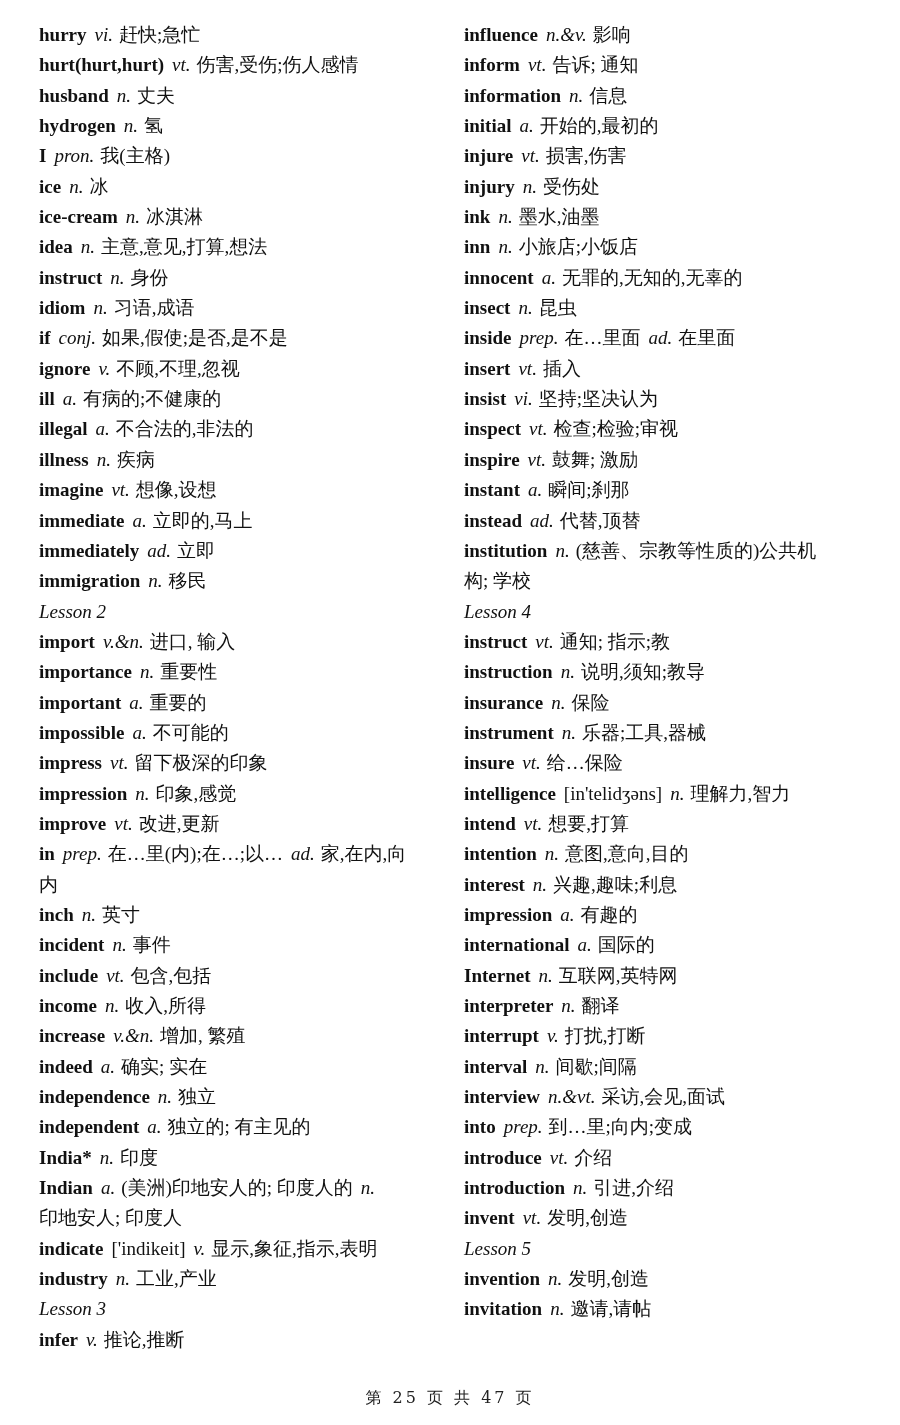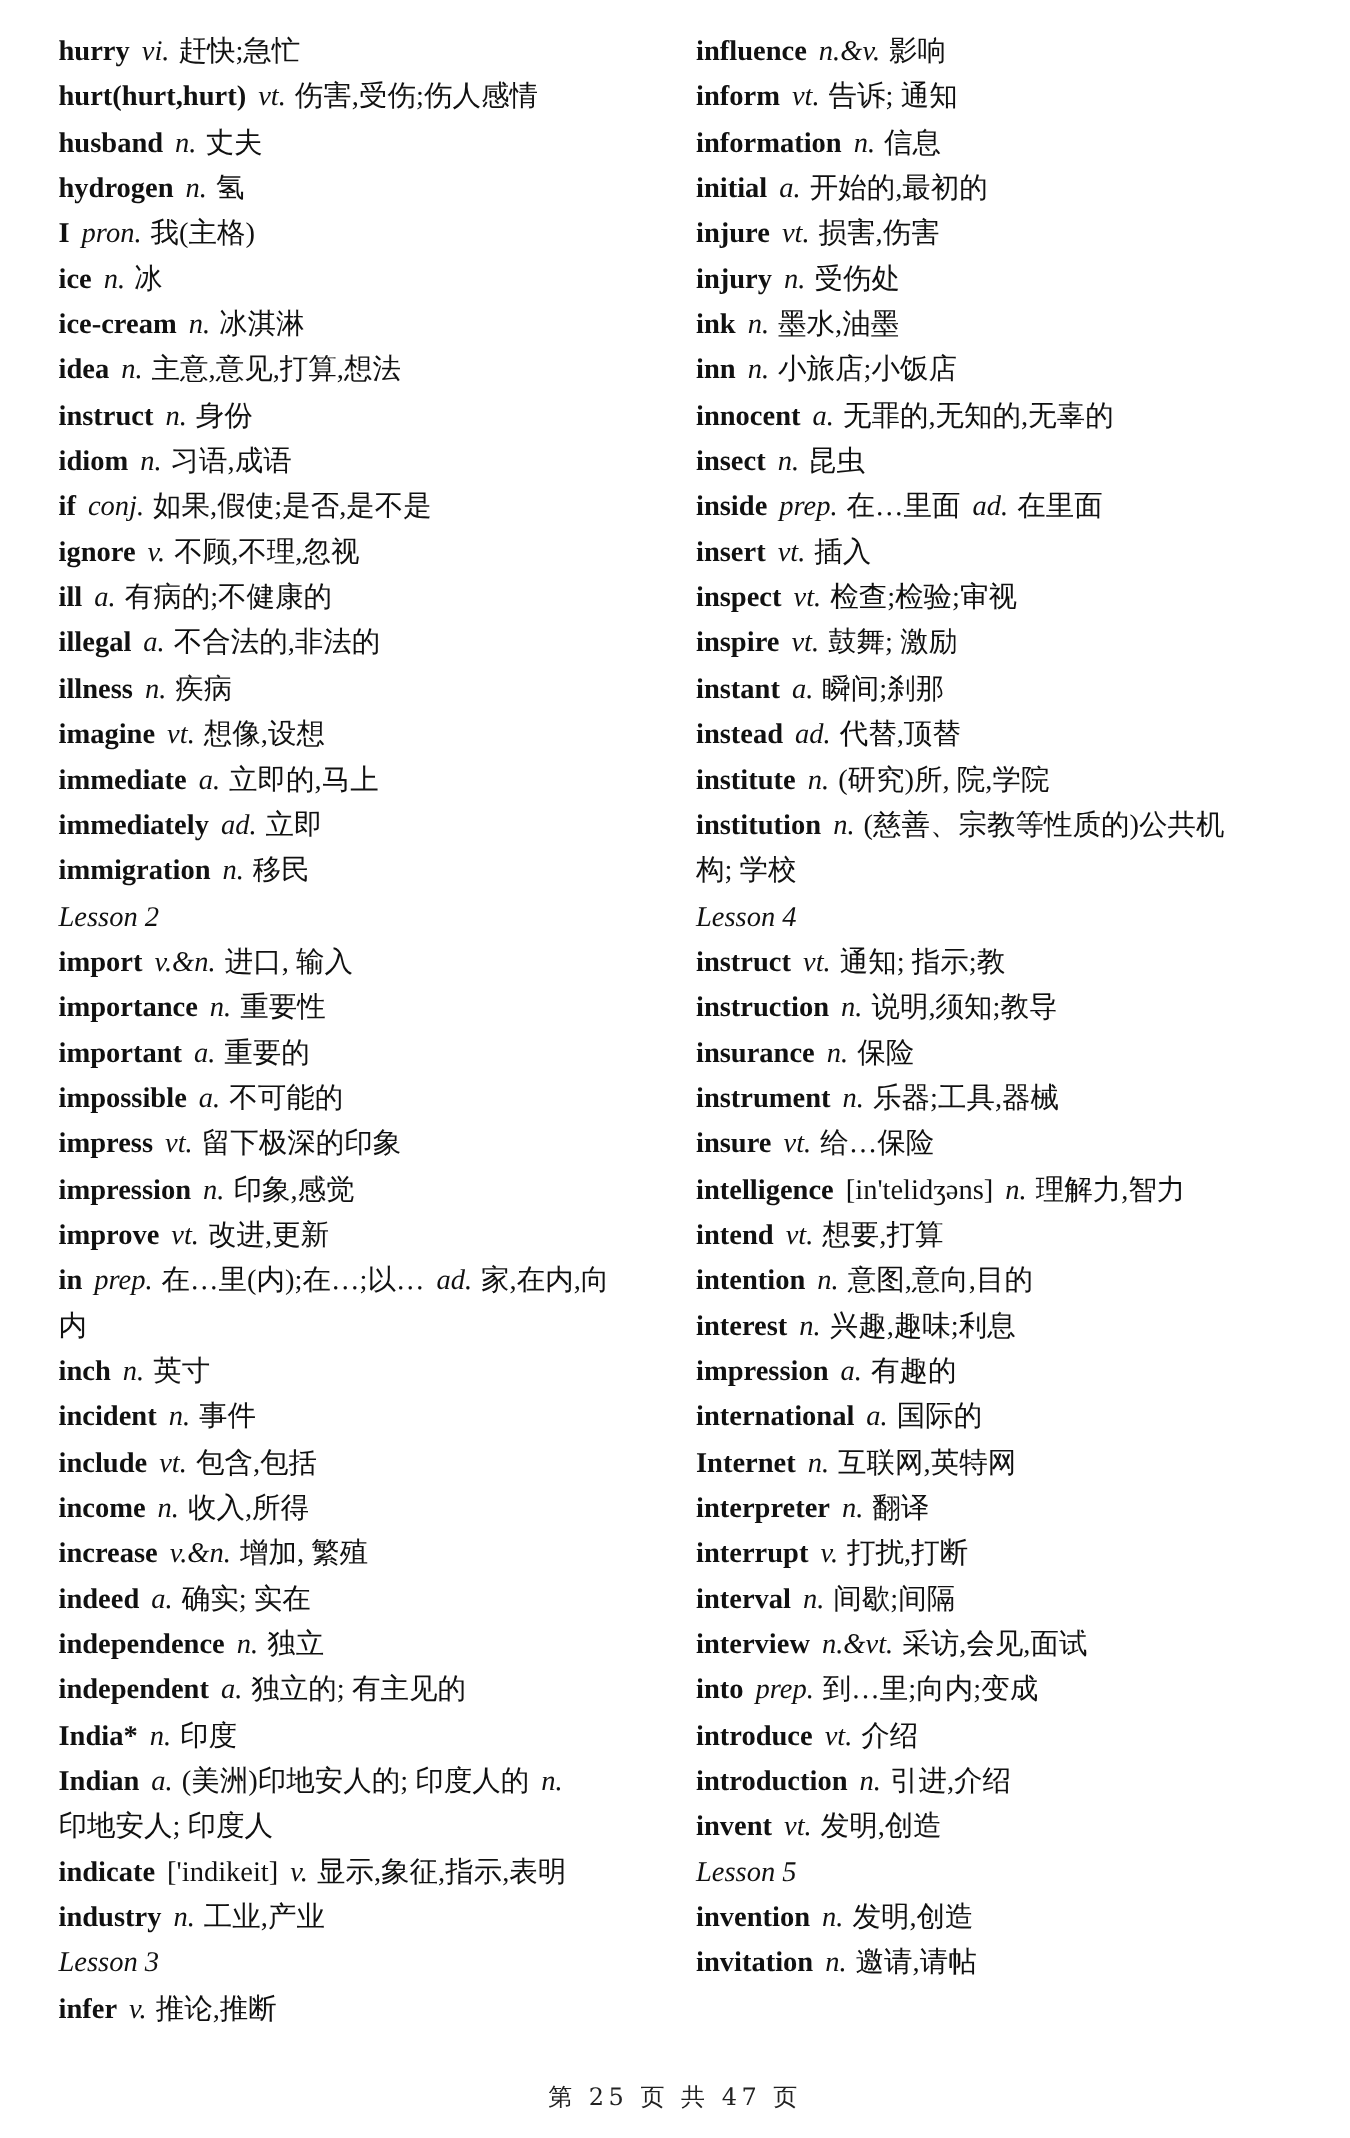--- a/index.html
+++ b/index.html
@@ -84,25 +84,25 @@
       <div class="line"><span class="word">information</span><span class="pos">n.</span><span class="def">信息</span></div>
       <div class="line"><span class="word">initial</span><span class="pos">a.</span><span class="def">开始的,最初的</span></div>
       <div class="line"><span class="word">injure</span><span class="pos">vt.</span><span class="def">损害,伤害</span></div>
       <div class="line"><span class="word">injury</span><span class="pos">n.</span><span class="def">受伤处</span></div>
       <div class="line"><span class="word">ink</span><span class="pos">n.</span><span class="def">墨水,油墨</span></div>
       <div class="line"><span class="word">inn</span><span class="pos">n.</span><span class="def">小旅店;小饭店</span></div>
       <div class="line"><span class="word">innocent</span><span class="pos">a.</span><span class="def">无罪的,无知的,无辜的</span></div>
       <div class="line"><span class="word">insect</span><span class="pos">n.</span><span class="def">昆虫</span></div>
       <div class="line"><span class="word">inside</span><span class="pos">prep.</span><span class="def">在…里面</span><span class="pos">ad.</span><span class="def">在里面</span></div>
       <div class="line"><span class="word">insert</span><span class="pos">vt.</span><span class="def">插入</span></div>
+      <div class="line"><span class="word">insist</span><span class="pos">vi.</span><span class="def">坚持;坚决认为</span></div>
       <div class="line"><span class="word">inspect</span><span class="pos">vt.</span><span class="def">检查;检验;审视</span></div>
       <div class="line"><span class="word">inspire</span><span class="pos">vt.</span><span class="def">鼓舞; 激励</span></div>
       <div class="line"><span class="word">instant</span><span class="pos">a.</span><span class="def">瞬间;刹那</span></div>
       <div class="line"><span class="word">instead</span><span class="pos">ad.</span><span class="def">代替,顶替</span></div>
-      <div class="line"><span class="word">institute</span><span class="pos">n.</span><span class="def">(研究)所, 院,学院</span></div>
       <div class="line"><span class="word">institution</span><span class="pos">n.</span><span class="def">(慈善、宗教等性质的)公共机</span></div>
       <div class="line cont">构; 学校</div>
       <div class="line lesson">Lesson 4</div>
       <div class="line"><span class="word">instruct</span><span class="pos">vt.</span><span class="def">通知; 指示;教</span></div>
       <div class="line"><span class="word">instruction</span><span class="pos">n.</span><span class="def">说明,须知;教导</span></div>
       <div class="line"><span class="word">insurance</span><span class="pos">n.</span><span class="def">保险</span></div>
       <div class="line"><span class="word">instrument</span><span class="pos">n.</span><span class="def">乐器;工具,器械</span></div>
       <div class="line"><span class="word">insure</span><span class="pos">vt.</span><span class="def">给…保险</span></div>
       <div class="line"><span class="word">intelligence</span><span class="phon">[in'telidʒəns]</span><span class="pos">n.</span><span class="def">理解力,智力</span></div>
       <div class="line"><span class="word">intend</span><span class="pos">vt.</span><span class="def">想要,打算</span></div>

